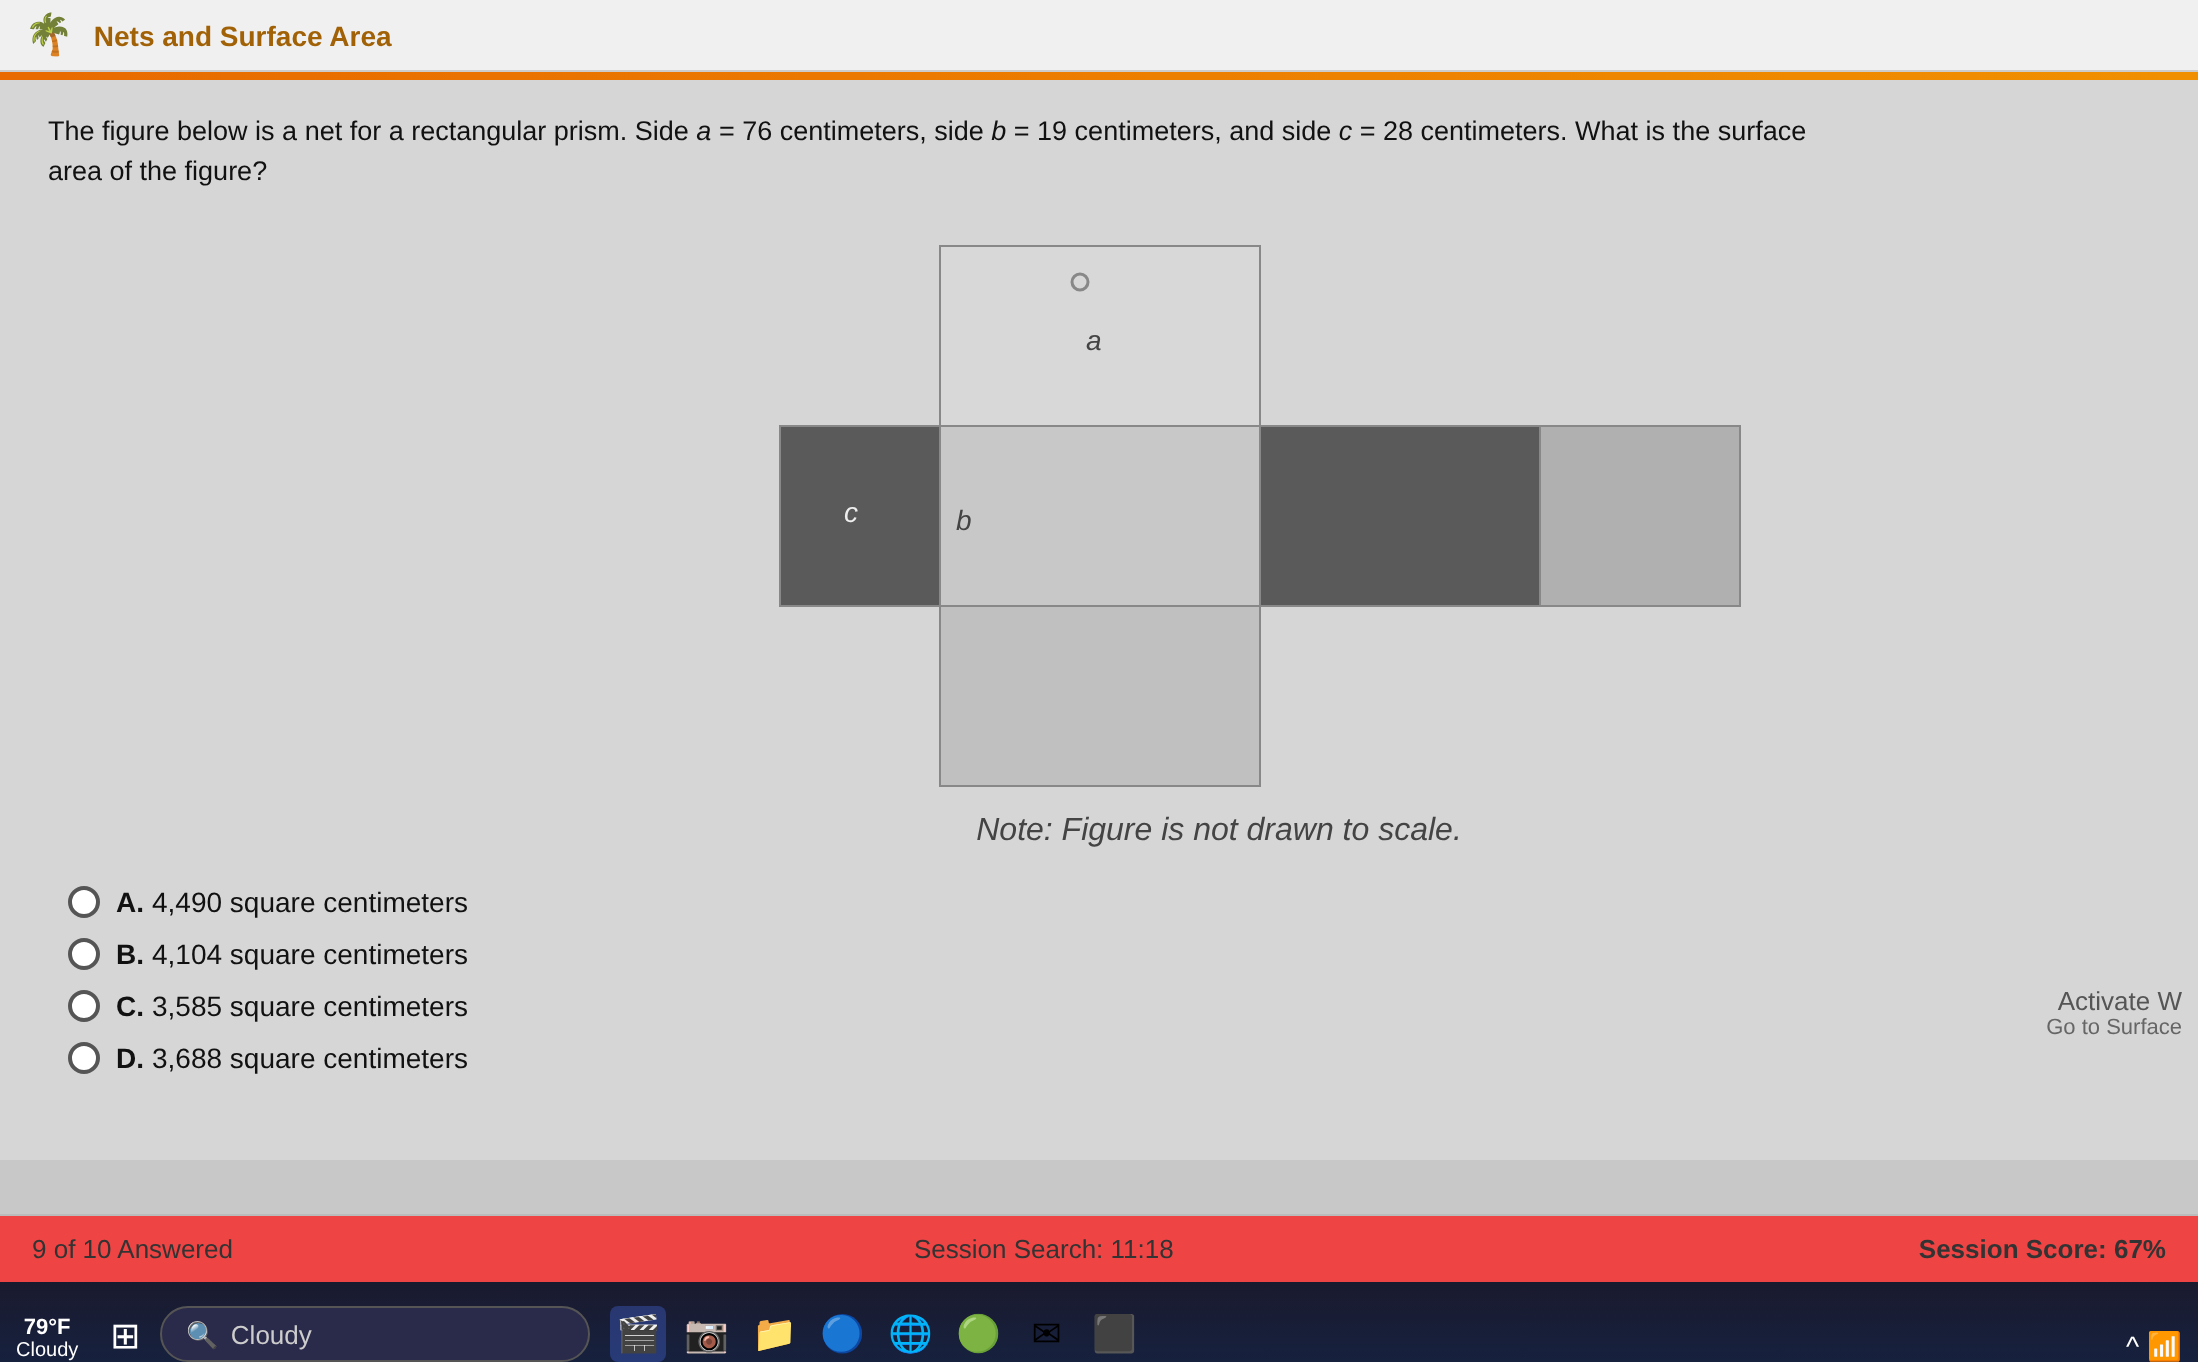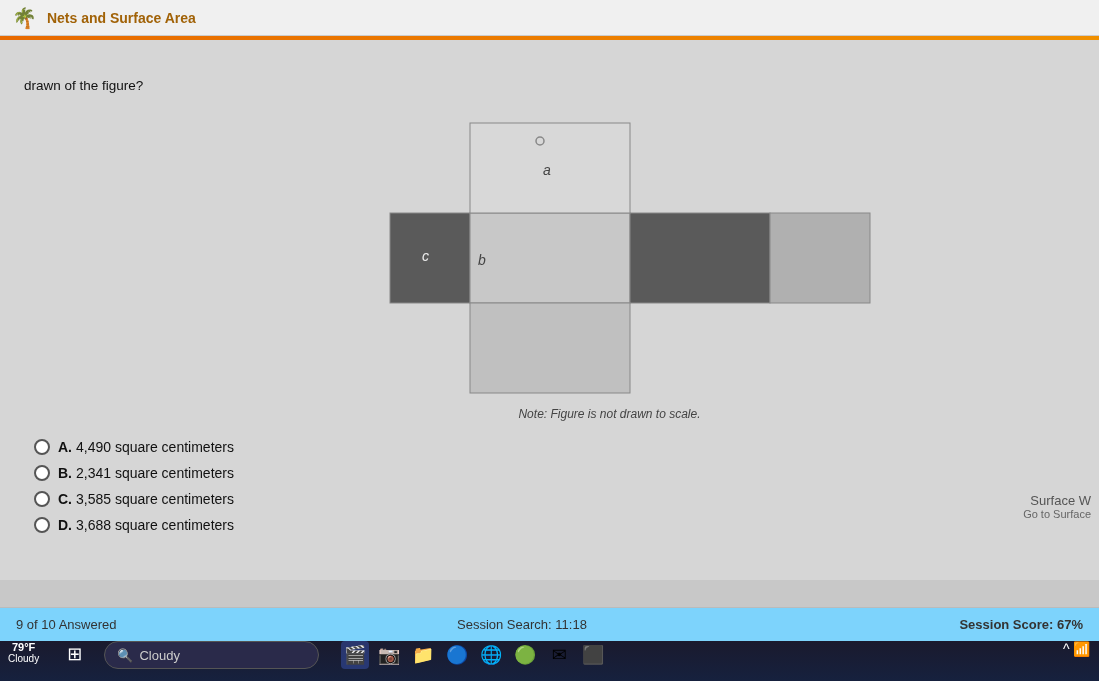--- a/index.html
+++ b/index.html
@@ -58,21 +58,21 @@
       position: relative;
       left: 60px;
     }
 
     
     .net-svg {
       display: block;
     }
 
     .note-text {
-      font-size: 12px;
+      font-size: 16px;
       font-style: italic;
       color: #444;
       text-align: center;
       margin-top: 4px;
     }
 
     
     .choices-container {
       margin-top: 18px;
       margin-left: 10px;
@@ -115,21 +115,21 @@
       color: #666;
     }
 
     
     .status-bar {
       position: absolute;
       bottom: 40px;
       left: 0;
       right: 0;
       height: 34px;
-      background: #7dd3fc;
+      background: #ef4444;
       border-top: 1px solid #bbb;
       display: flex;
       align-items: center;
       justify-content: space-between;
       padding: 0 16px;
       font-size: 13px;
       color: #333;
     }
     .session-score {
       font-size: 13px;
@@ -140,23 +140,23 @@
 
     
     .taskbar {
       position: absolute;
       bottom: 0;
       left: 0;
       right: 0;
       height: 40px;
       background: linear-gradient(to bottom, #1a1a2e, #16213e);
       display: flex;
-      align-items: flex-start;
+      align-items: flex-end;
       padding: 0 8px;
-      gap: 16px;
+      gap: 4px;
     }
     .taskbar-weather {
       display: flex;
       flex-direction: column;
       align-items: center;
       color: white;
       font-size: 10px;
       margin-right: 6px;
     }
     .taskbar-weather .temp {
@@ -240,22 +240,22 @@
 <div class="top-bar">
   <span class="top-bar-icon">🌴</span>
   <span class="top-bar-title">Nets and Surface Area</span>
 </div>
 
 <div class="accent-bar"></div>
 
 <div class="main-content" style="margin-top:4px;">
 
   <div class="question-header">
-    <br>
-    <span>drawn of the figure?</span>
+    <span>The figure below is a net for a rectangular prism. Side <i>a</i> = 76 centimeters, side <i>b</i> = 19 centimeters, and side <i>c</i> = 28 centimeters. What is the surface</span><br>
+    <span>area of the figure?</span>
   </div>
 
   <div class="diagram-container">
     <svg class="net-svg" width="560" height="290" viewBox="0 0 560 290">
 
       <rect x="60" y="100" width="80" height="90" fill="#5a5a5a" stroke="#888" stroke-width="1"></rect>
 
       <rect x="140" y="100" width="160" height="90" fill="#c8c8c8" stroke="#888" stroke-width="1"></rect>
 
       <rect x="300" y="100" width="140" height="90" fill="#5a5a5a" stroke="#888" stroke-width="1"></rect>
@@ -279,36 +279,36 @@
 
   <div class="choices-container">
     <div class="choice-item">
       <div class="radio-circle"></div>
       <span class="choice-label">A.</span>
       <span>4,490 square centimeters</span>
     </div>
     <div class="choice-item">
       <div class="radio-circle"></div>
       <span class="choice-label">B.</span>
-      <span>2,341 square centimeters</span>
+      <span>4,104 square centimeters</span>
     </div>
     <div class="choice-item">
       <div class="radio-circle"></div>
       <span class="choice-label">C.</span>
       <span>3,585 square centimeters</span>
     </div>
     <div class="choice-item">
       <div class="radio-circle"></div>
       <span class="choice-label">D.</span>
       <span>3,688 square centimeters</span>
     </div>
   </div>
 
   <div class="activate-watermark">
-    <div class="line1">Surface W</div>
+    <div class="line1">Activate W</div>
     <div class="line2">Go to Surface</div>
   </div>
 
 </div>
 
 <div class="status-bar">
   <span>9 of 10 Answered</span>
   <span>
     <span>Session Search:</span>
     <span>11:18</span>

